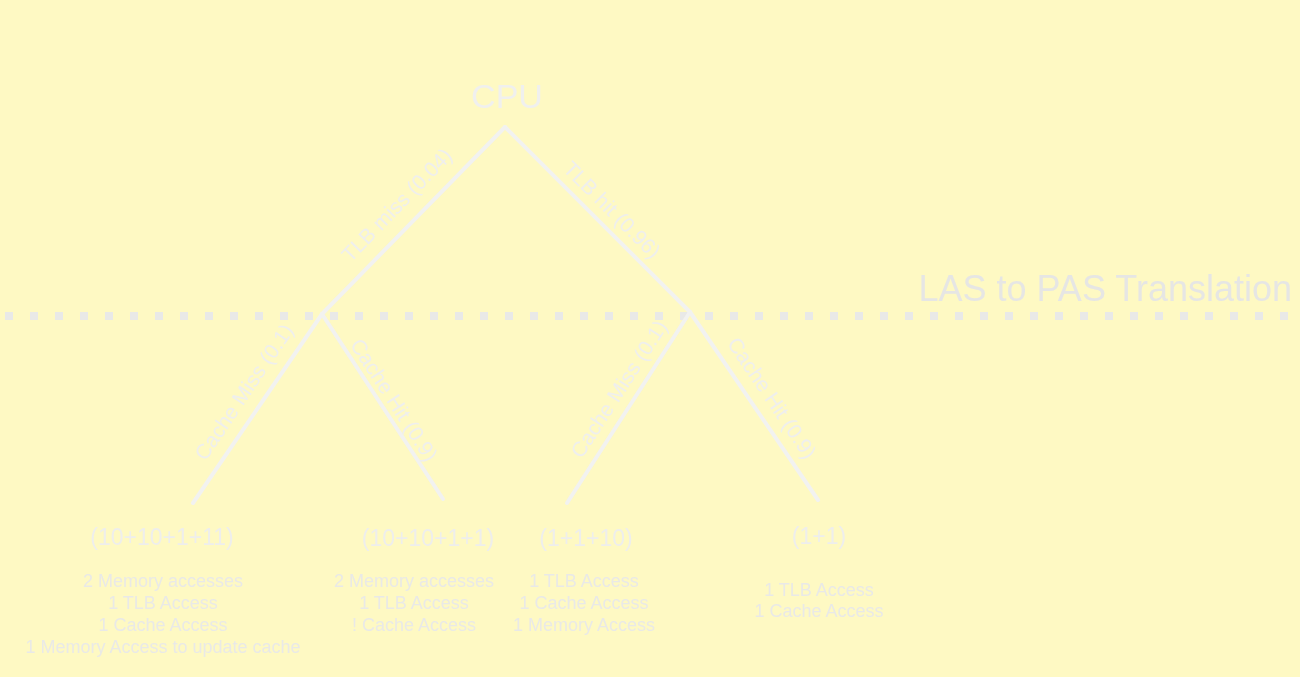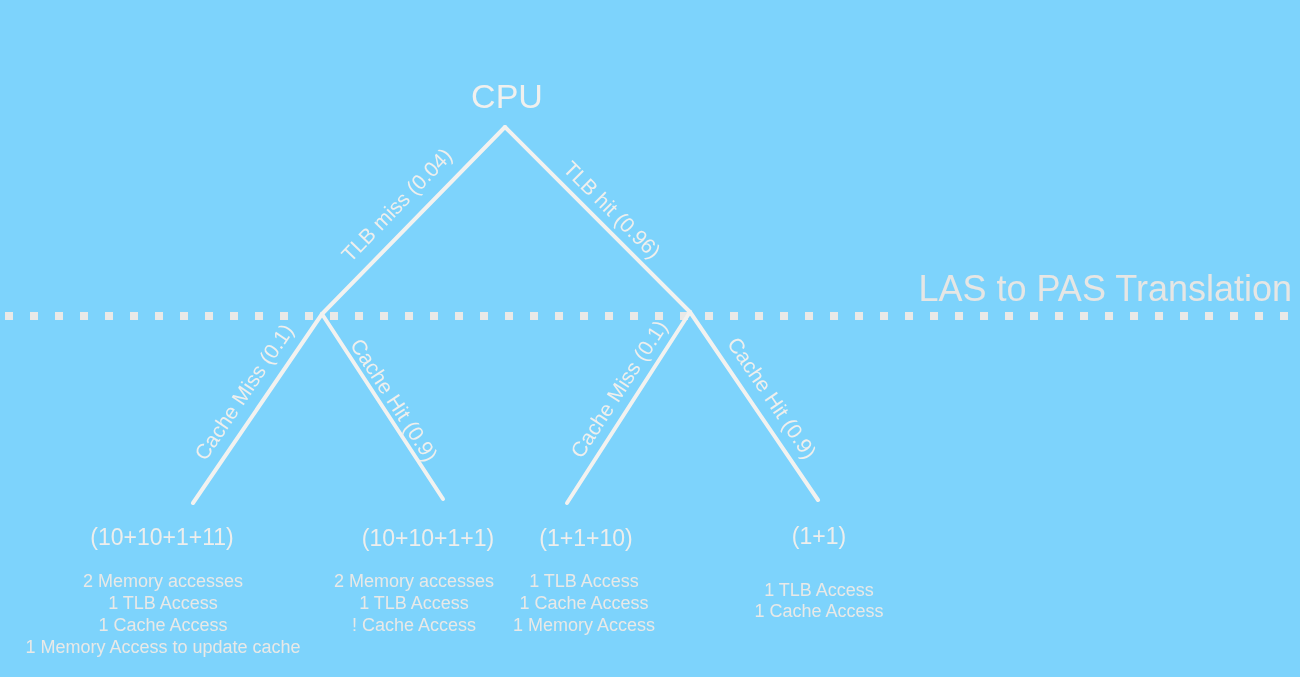--- a/index.html
+++ b/index.html
@@ -4,21 +4,21 @@
 <style>
   html, body {
     margin: 0;
     padding: 0;
     background: #1a1b1d;
   }
   .stage {
     position: relative;
     width: 1300px;
     height: 677px;
-    background: #7dd3fc;
+    background: #fef9c3;
     overflow: hidden;
     font-family: "Liberation Sans", sans-serif;
   }
   svg text {
     font-family: "Liberation Sans", sans-serif;
     fill: #ededeb;
   }
   .edge-line {
     stroke: #f2f2f0;
     stroke-width: 4;

